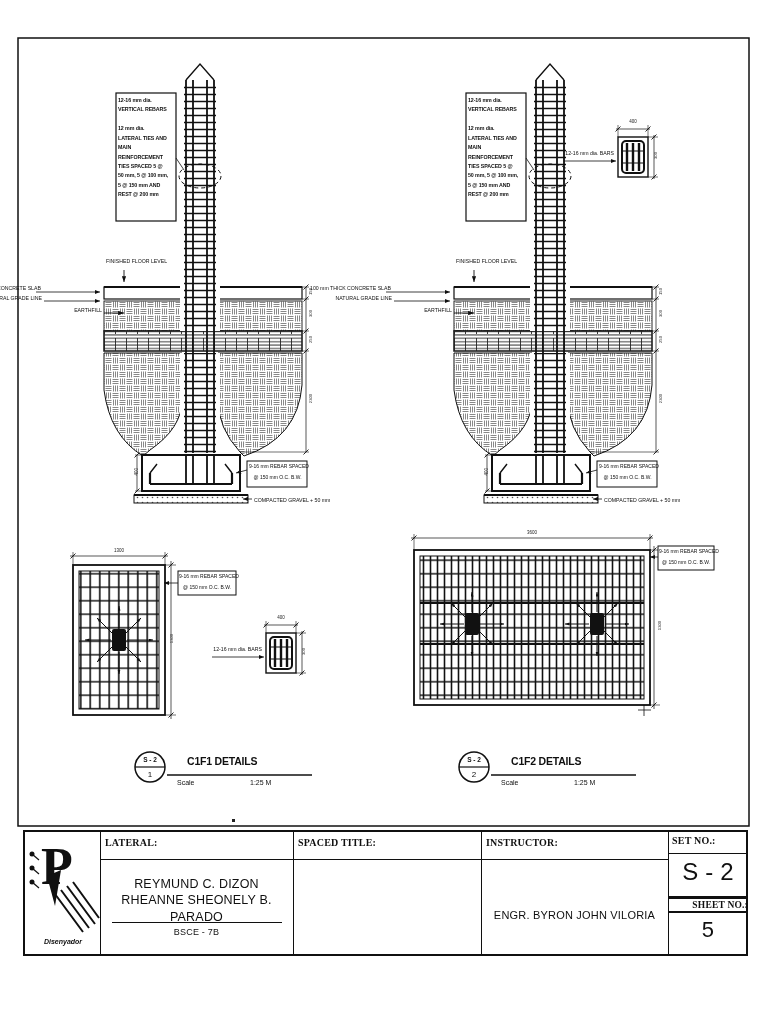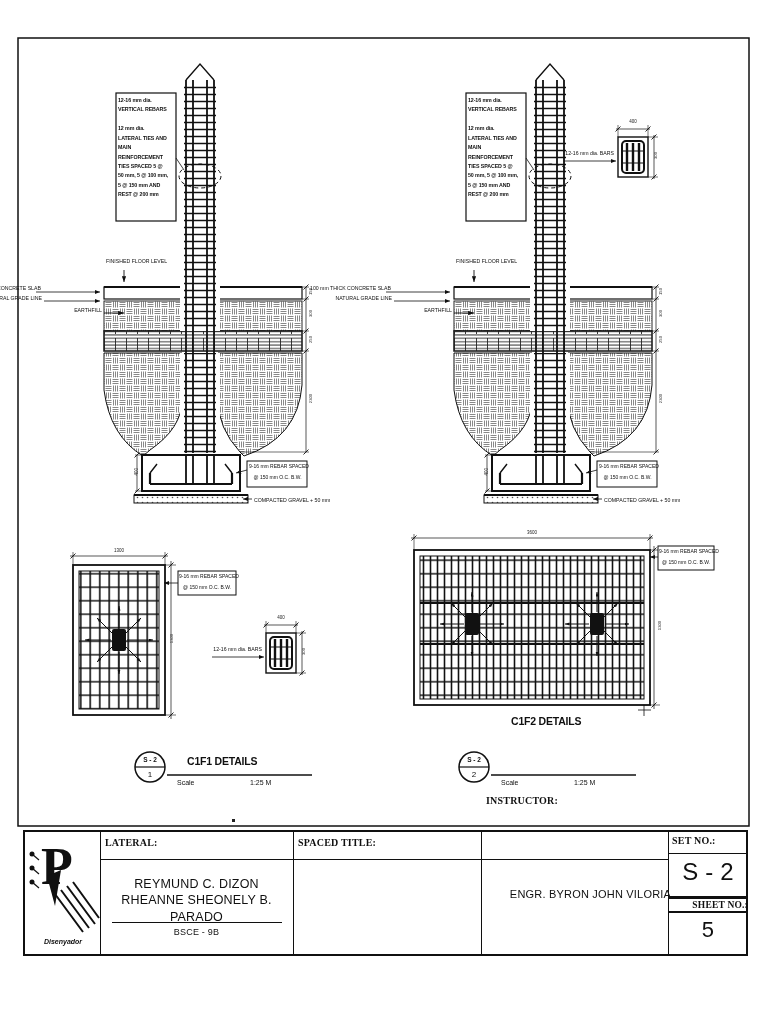--- a/index.html
+++ b/index.html
@@ -301,44 +301,44 @@
 </div>
 
 <div class="lbl bubtop c" style="left:134px;top:756px;width:32px;">S - 2</div>
 <div class="lbl bubnum c" style="left:134px;top:770px;width:32px;">1</div>
 <div class="lbl dtitle" style="left:176px;top:755px;">C1F1 DETAILS</div>
 <div class="lbl dscale" style="left:177px;top:779px;">Scale</div>
 <div class="lbl dscale" style="left:250px;top:779px;">1:25 M</div>
 
 <div class="lbl bubtop c" style="left:458px;top:756px;width:32px;">S - 2</div>
 <div class="lbl bubnum c" style="left:458px;top:770px;width:32px;">2</div>
-<div class="lbl dtitle" style="left:500px;top:715px;">C1F2 DETAILS</div>
+<div class="lbl dtitle" style="left:500px;top:755px;">C1F2 DETAILS</div>
 <div class="lbl dscale" style="left:501px;top:779px;">Scale</div>
 <div class="lbl dscale" style="left:574px;top:779px;">1:25 M</div>
 
 <div class="dot" style="left:232px;top:819px;"></div>
 
 <div class="cell" style="left:23px;top:830px;width:725px;height:126px;border:2px solid #101010;"></div>
 <div class="cell" style="left:100px;top:830px;width:0;height:126px;border-left:1.5px solid #101010;"></div>
 <div class="cell" style="left:293px;top:830px;width:0;height:126px;border-left:1.5px solid #101010;"></div>
 <div class="cell" style="left:481px;top:830px;width:0;height:126px;border-left:1.5px solid #101010;"></div>
 <div class="cell" style="left:668px;top:830px;width:0;height:126px;border-left:1.5px solid #101010;"></div>
 <div class="cell" style="left:100px;top:859px;width:568px;height:0;border-top:1.2px solid #101010;"></div>
 
 <div class="tb-hdr" style="left:105px;top:837px;">LATERAL:</div>
 <div class="tb-hdr" style="left:298px;top:837px;">SPACED TITLE:</div>
-<div class="tb-hdr" style="left:486px;top:795px;">INSTRUCTOR:</div>
+<div class="tb-hdr" style="left:486px;top:837px;">INSTRUCTOR:</div>
 <div class="tb-hdr" style="left:672px;top:835px;">SET NO.:</div>
 
 <div class="tb-body pre c" style="left:100px;top:876px;width:193px;font-size:12.5px;line-height:1.3;">REYMUND C. DIZON
 RHEANNE SHEONELY B. PARADO</div>
 <div class="cell" style="left:112px;top:922px;width:170px;border-top:1.2px solid #101010;"></div>
-<div class="tb-body c" style="left:100px;top:927px;width:193px;font-size:9px;">BSCE - 9B</div>
-
-<div class="tb-body c" style="left:481px;top:888px;width:187px;font-size:11px;margin-left:16px;">ENGR. BYRON  JOHN VILORIA</div>
+<div class="tb-body c" style="left:100px;top:927px;width:193px;font-size:9px;">BSCE - 7B</div>
+
+<div class="tb-body c" style="left:481px;top:909px;width:187px;font-size:11px;">ENGR. BYRON  JOHN VILORIA</div>
 
 <div class="cell" style="left:668px;top:853px;width:80px;border-top:1.2px solid #101010;"></div>
 <div class="tb-body c" style="left:668px;top:858px;width:80px;font-size:24px;">S - 2</div>
 <div class="cell tb-hdr" style="left:668px;top:896px;width:80px;border-top:3px solid #101010;border-bottom:2px solid #101010;padding:1px 0 1px 4px;font-size:9.5px;position:absolute;text-align:right;">SHEET NO.:</div>
 <div class="tb-body c" style="left:668px;top:917px;width:80px;font-size:22px;">5</div>
 
 <svg width="76" height="104" style="left:25px;top:832px;">
   <g>
     <path d="M30,62 L58,100 M36,58 L64,96 M42,54 L70,92 M48,50 L74,86" stroke="#101010" stroke-width="2" fill="none"></path>
     <text x="16" y="52" font-family="Liberation Serif, serif" font-size="52" font-weight="bold" fill="#101010">P</text>

